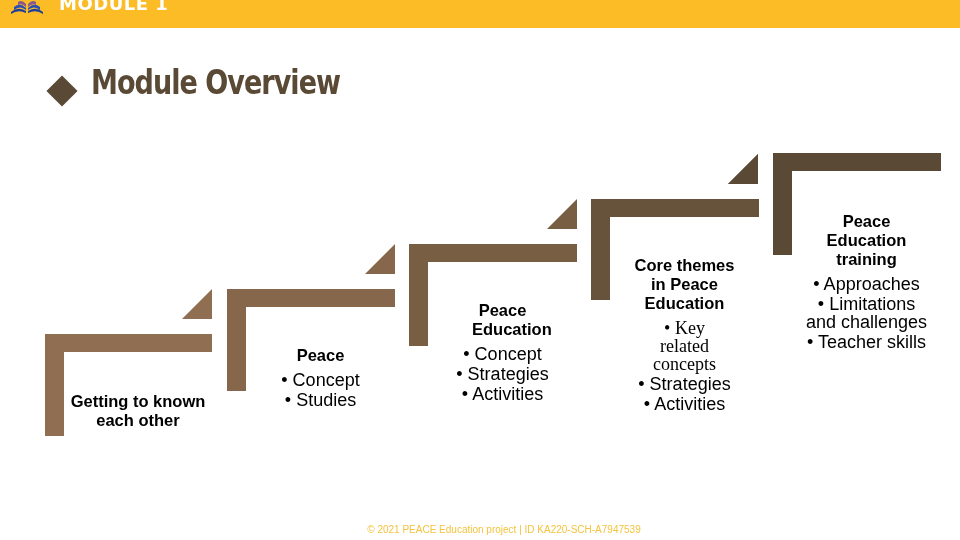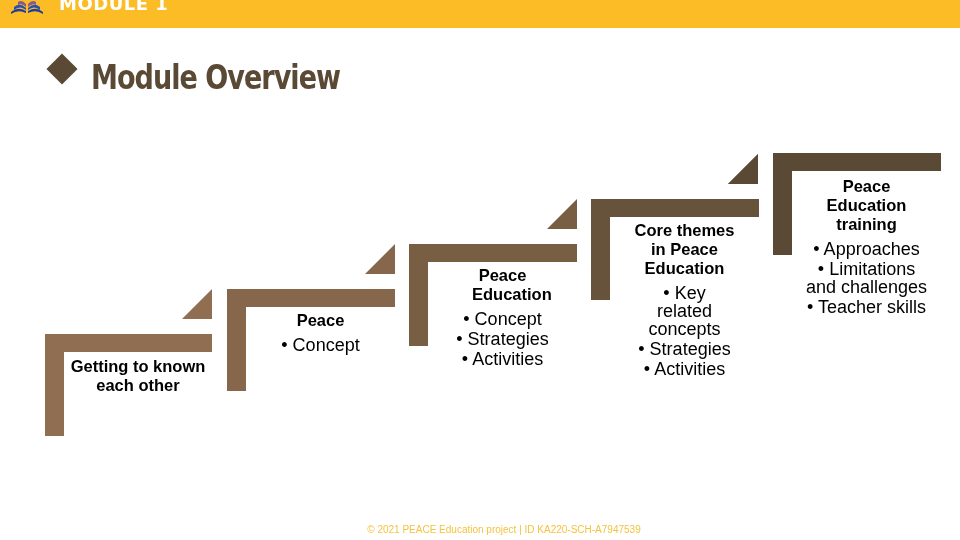--- a/index.html
+++ b/index.html
@@ -11,36 +11,36 @@
     .topbar {
       position: absolute; left: 0; top: 0; width: 960px; height: 28px;
       background: #fbbc26;
     }
     .topbar .logo { position: absolute; left: 9px; top: -2px; width: 36px; height: 16px; }
     .topbar .module-label {
       position: absolute; left: 59px; top: -7px;
       font-family: "DejaVu Sans", sans-serif; font-weight: bold;
       font-size: 18px; color: #ffffff; letter-spacing: 0.5px;
     }
-    .title-wrap { position: absolute; left: 47px; top: 58px; height: 44px; display: flex; align-items: flex-start; }
+    .title-wrap { position: absolute; left: 47px; top: 58px; height: 44px; display: flex; align-items: flex-end; }
     .title-diamond {
       width: 22px; height: 22px; background: #5a4a35;
       transform: rotate(45deg); margin-left: 4px; margin-right: 18px;
     }
     .title-text {
       font-family: "DejaVu Sans", sans-serif; font-weight: bold;
       font-size: 33px; color: #5a4a35; letter-spacing: -1.2px;
       transform: scaleX(0.82); transform-origin: left center;
     }
     .step { position: absolute; }
     .step .hbar { position: absolute; height: 18px; }
     .step .vbar { position: absolute; width: 19px; }
     .step .tri { position: absolute; width: 30px; height: 30px; }
     .step-text {
-      position: absolute; text-align: center; color: #000;
+      position: absolute; text-align: center; color: #000; margin-top: 35px;
     }
     .step-title { font-weight: bold; font-size: 16.5px; line-height: 19px; }
     .step-items { margin-top: 6px; font-size: 18px; line-height: 20px; }
     .step-items .item { line-height: 18px; margin-bottom: 2px; }
     .footer {
       position: absolute; left: 0; width: 960px; top: 524px; text-align: center;
       font-size: 10px; color: #f4c33d; margin-left: 24px;
     }
   </style>
 </head>
@@ -77,20 +77,21 @@
 <div class="step" style="left:227px; top:244px;">
   <div class="hbar" style="left:0; top:45px; width:168px; background:#86674b;"></div>
   <div class="vbar" style="left:0; top:45px; height:102px; background:#86674b;"></div>
   <svg class="tri" style="left:138px; top:0;" viewBox="0 0 30 30">
       <polygon points="30,0 30,30 0,30" fill="#86674b"></polygon>
     </svg>
   <div class="step-text" style="left:19px; top:67px; width:149px;">
     <div class="step-title">Peace</div>
     <div class="step-items">
       <div class="item">• Concept</div>
+      <div class="item">• Studies</div>
     </div>
   </div>
 </div>
 
 <div class="step" style="left:409px; top:199px;">
   <div class="hbar" style="left:0; top:45px; width:168px; background:#785f44;"></div>
   <div class="vbar" style="left:0; top:45px; height:102px; background:#785f44;"></div>
   <svg class="tri" style="left:138px; top:0;" viewBox="0 0 30 30">
       <polygon points="30,0 30,30 0,30" fill="#785f44"></polygon>
     </svg>
@@ -106,21 +107,21 @@
 
 <div class="step" style="left:591px; top:154px;">
   <div class="hbar" style="left:0; top:45px; width:168px; background:#67533b;"></div>
   <div class="vbar" style="left:0; top:45px; height:101px; background:#67533b;"></div>
   <svg class="tri" style="left:137px; top:0;" viewBox="0 0 30 30">
       <polygon points="30,0 30,30 0,30" fill="#67533b"></polygon>
     </svg>
   <div class="step-text" style="left:19px; top:67px; width:149px;">
     <div class="step-title" style="padding:0 20px;">Core themes in Peace Education</div>
     <div class="step-items">
-      <div class="item" style="padding:0 28px;">• Key related concepts</div>
+      <div class="item" style="padding:0 28px;font-family:Liberation Serif, serif;">• Key related concepts</div>
       <div class="item">• Strategies</div>
       <div class="item">• Activities</div>
     </div>
   </div>
 </div>
 
 <div class="step" style="left:773px; top:153px;">
   <div class="hbar" style="left:0; top:0; width:168px; background:#5a4a35;"></div>
   <div class="vbar" style="left:0; top:0; height:102px; background:#5a4a35;"></div>
   <svg class="tri" style="left:-45px; top:1px;" viewBox="0 0 30 30">

